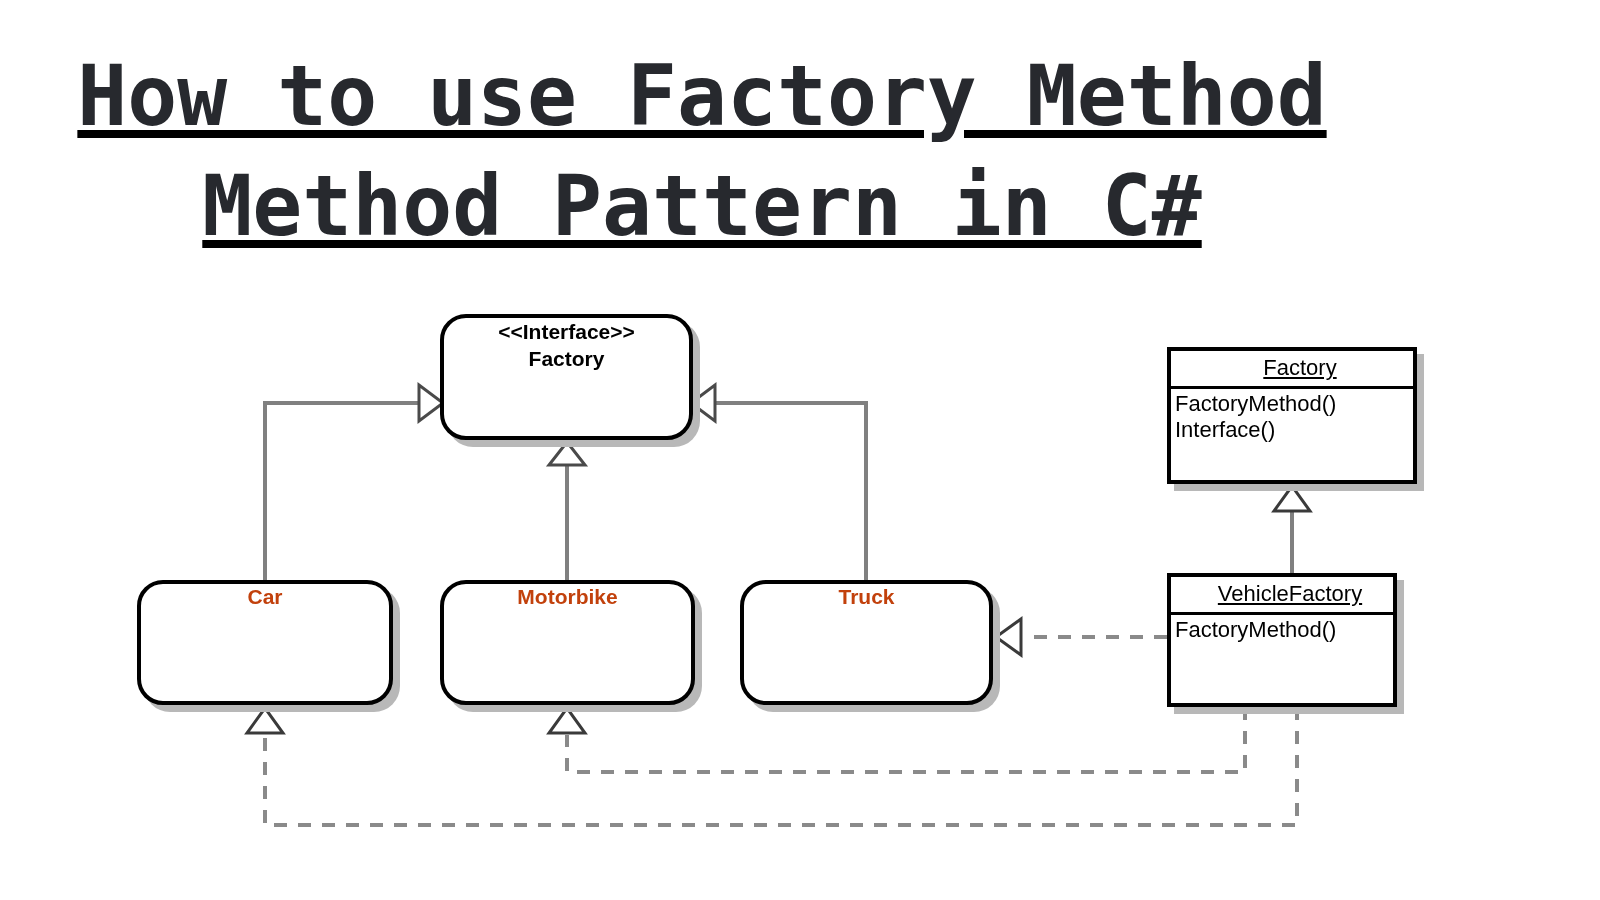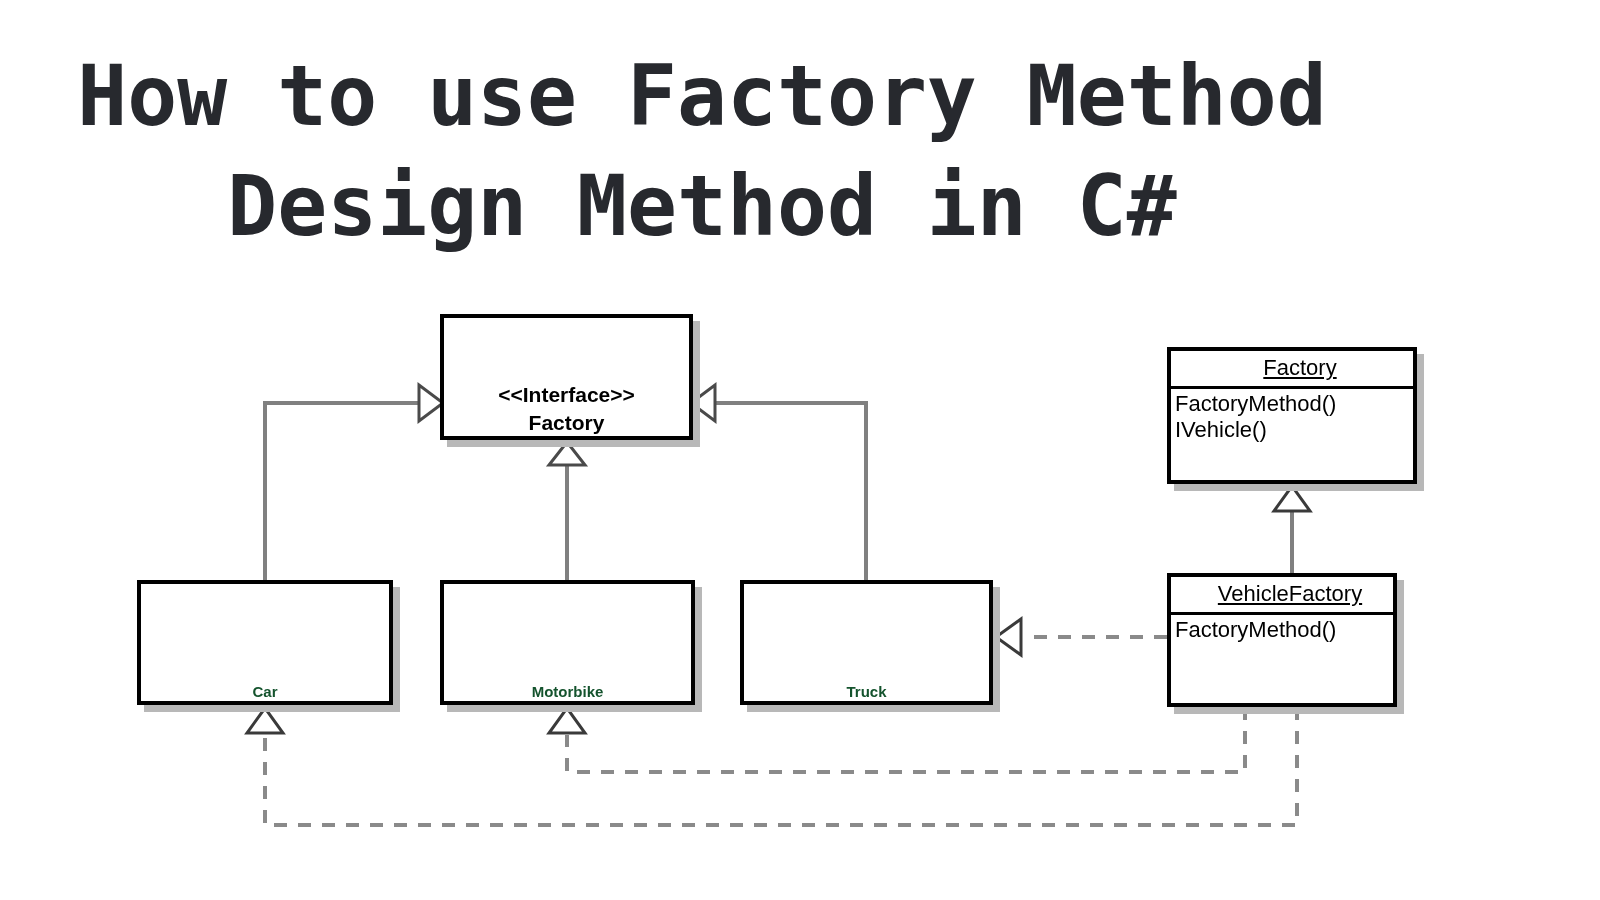--- a/index.html
+++ b/index.html
@@ -24,20 +24,21 @@
   }
 
   
   #title-block {
     position: absolute;
     left: 0;
     top: 42px;
     width: 1404px;
     text-align: center;
     z-index: 5;
+    text-decoration: underline;
   }
   .title-line {
     font-family: "DejaVu Sans Mono", "Liberation Mono", monospace;
     font-weight: bold;
     font-size: 83px;
     line-height: 1.32;
     letter-spacing: 0px;
     color: #27292e;
     white-space: nowrap;
   }
@@ -58,28 +59,29 @@
     background: #ffffff;
     border: 4px solid #000000;
     box-sizing: border-box;
     box-shadow: 7px 7px 0 0 #b8b8b8;
     z-index: 3;
   }
 
   
   .simple-box {
     display: flex;
-    align-items: flex-end;
+    align-items: flex-start;
     justify-content: center;
+    border-radius: 26px;
   }
   .simple-label {
     font-family: "Liberation Sans", sans-serif;
     font-weight: bold;
-    font-size: 15px;
-    color: #14532d;
+    font-size: 21px;
+    color: #c2410c;
     text-align: center;
     line-height: 1.28;
   }
 
   
   .iface-label {
     font-family: "Liberation Sans", sans-serif;
     font-weight: bold;
     font-size: 21px;
     color: #000000;
@@ -118,21 +120,21 @@
     white-space: nowrap;
   }
 </style>
 </head>
 <body>
 
 <div id="canvas">
 
   <div id="title-block">
     <div class="title-line">How to use Factory Method</div>
-    <div class="title-line">Design Method in C#</div>
+    <div class="title-line">Method Pattern in C#</div>
   </div>
 
   <svg id="edges" viewBox="0 0 1600 900" width="1600" height="900" xmlns="http://www.w3.org/2000/svg">
 
     <g>
       <path d="M 265,580 L 265,403 L 418,403" fill="none" stroke="#808080" stroke-width="4"></path>
       <polygon points="419,385 419,421 443,403" fill="#ffffff" stroke="#4a4a4a" stroke-width="3" stroke-linejoin="miter"></polygon>
     </g>
 
     <g>
@@ -184,21 +186,21 @@
   <div class="uml-box simple-box" style="left:440px; top:580px; width:255px; height:125px;">
     <div class="simple-label">Motorbike</div>
   </div>
 
   <div class="uml-box class-box" style="left:1167px; top:347px; width:250px; height:137px;">
     <div class="class-title">
       <span>Factory</span>
     </div>
     <div class="class-members">
       <div class="member">FactoryMethod()</div>
-      <div class="member">IVehicle()</div>
+      <div class="member">Interface()</div>
     </div>
   </div>
 
   <div class="uml-box class-box" style="left:1167px; top:573px; width:230px; height:134px;">
     <div class="class-title">
       <span>VehicleFactory</span>
     </div>
     <div class="class-members">
       <div class="member">FactoryMethod()</div>
     </div>

